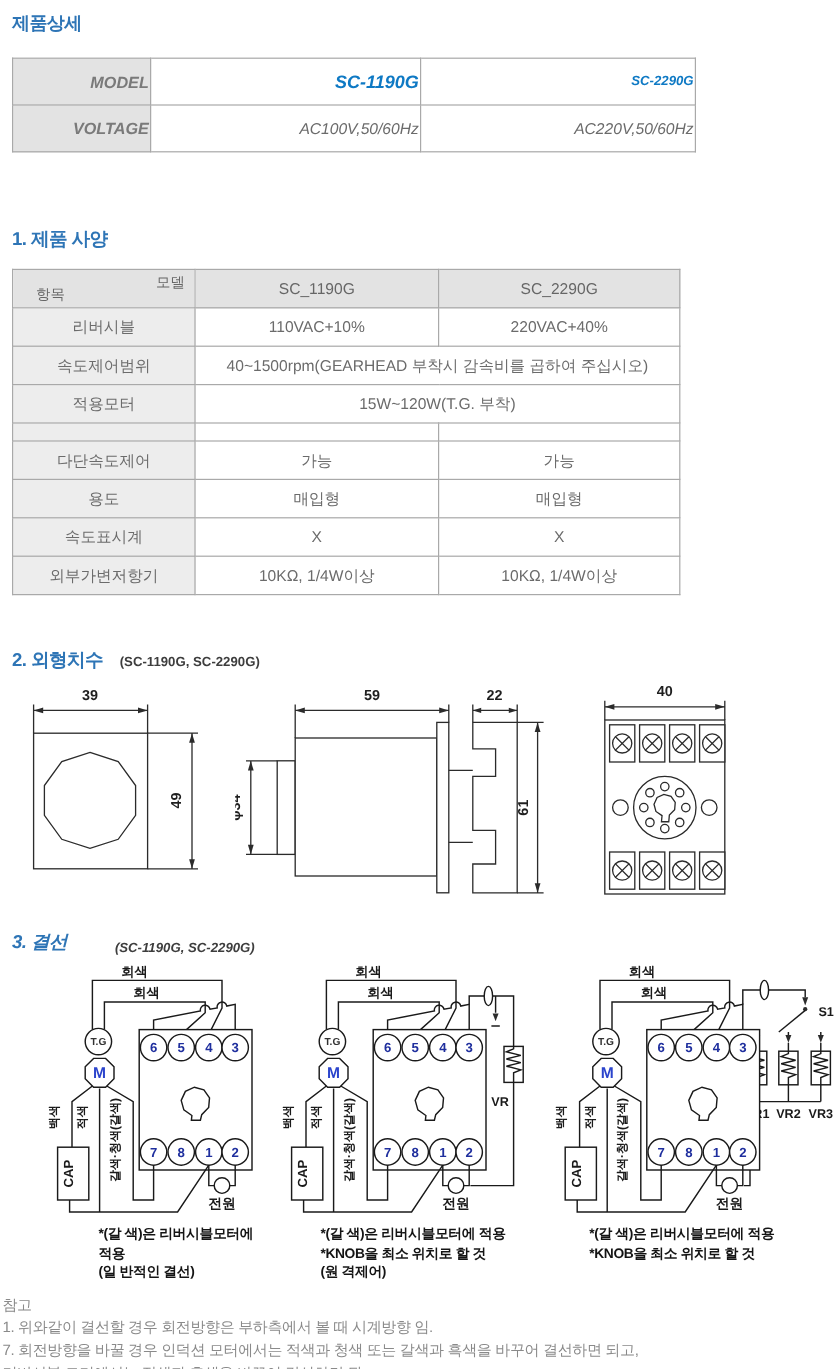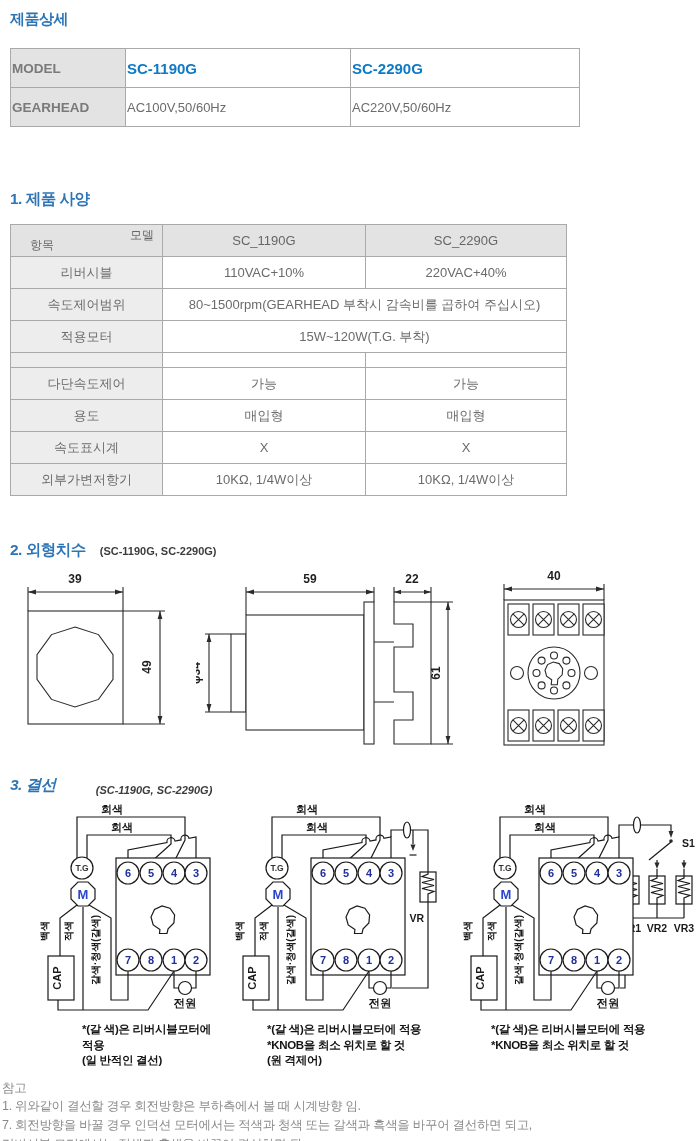--- a/index.html
+++ b/index.html
@@ -2,24 +2,24 @@
 <html><head>
 <meta charset="utf-8">
 <style>
   html,body{margin:0;padding:0;background:#ffffff;}
   body{width:700px;font-family:"Liberation Sans","DejaVu Sans",sans-serif;color:#333;}
   .page{position:relative;width:700px;padding:10px 0 6px 10px;box-sizing:border-box;}
   .page-title{font-size:15px;font-weight:bold;color:#2e75b6;letter-spacing:-0.5px;}
   
   table{border-collapse:collapse;}
   .model-table{margin-top:19px;}
-  .model-table td{border:1px solid #a9a9a9;text-align:left;vertical-align:middle;height:36px;}
+  .model-table td{border:1px solid #a9a9a9;text-align:right;vertical-align:middle;height:36px;font-style:italic;}
   .model-table .lab{width:112px;background:#e3e3e3;color:#7a7a7a;font-weight:bold;font-size:13.5px;}
   .model-table .mname{width:222px;color:#0e79c4;font-weight:bold;font-size:15px;}
-  .model-table .mname2{width:226px;color:#0e79c4;font-weight:bold;font-size:15px;border-radius:14px;}
+  .model-table .mname2{width:226px;color:#0e79c4;font-weight:bold;font-size:11px;border-radius:14px;}
   .model-table .val{color:#6b6b6b;font-size:13px;}
   
   .sec-title{font-size:15.5px;font-weight:bold;color:#2e75b6;letter-spacing:-0.5px;}
   .sec1{margin-top:62px;}
   .sub{font-size:11px;font-weight:bold;color:#3d3d3d;margin-left:14px;letter-spacing:0;}
   
   .spec-table{margin-top:14px;}
   .spec-table td,.spec-table th{border:1px solid #a9a9a9;font-weight:normal;text-align:center;vertical-align:middle;font-size:13px;color:#6b6b6b;height:29px;}
   .spec-table .hrow td{background:#e3e3e3;color:#666;}
   .spec-table .labcol{background:#ededed;width:149px;}
@@ -67,21 +67,21 @@
   <div class="page-title">제품상세</div>
 
   <table class="model-table">
     <tbody>
         <tr>
       <td class="lab">MODEL</td>
       <td class="mname">SC-1190G</td>
       <td class="mname2">SC-2290G</td>
     </tr>
     <tr>
-      <td class="lab">GEARHEAD</td>
+      <td class="lab">VOLTAGE</td>
       <td class="val">AC100V,50/60Hz</td>
       <td class="val">AC220V,50/60Hz</td>
     </tr>
   </tbody>
     </table>
 
   <div class="sec-title sec1">1. 제품 사양</div>
 
   <table class="spec-table">
     <tbody>
@@ -93,21 +93,21 @@
       <td class="c1">SC_1190G</td>
       <td class="c2">SC_2290G</td>
     </tr>
     <tr>
       <td class="labcol">리버시블</td>
       <td>110VAC+10%</td>
       <td>220VAC+40%</td>
     </tr>
     <tr>
       <td class="labcol">속도제어범위</td>
-      <td colspan="2">80~1500rpm(GEARHEAD 부착시 감속비를 곱하여 주십시오)</td>
+      <td colspan="2">40~1500rpm(GEARHEAD 부착시 감속비를 곱하여 주십시오)</td>
     </tr>
     <tr>
       <td class="labcol">적용모터</td>
       <td colspan="2">15W~120W(T.G. 부착)</td>
     </tr>
     <tr class="spacer-row">
       <td class="labcol"></td>
           <td></td>
           <td></td>
     </tr>

